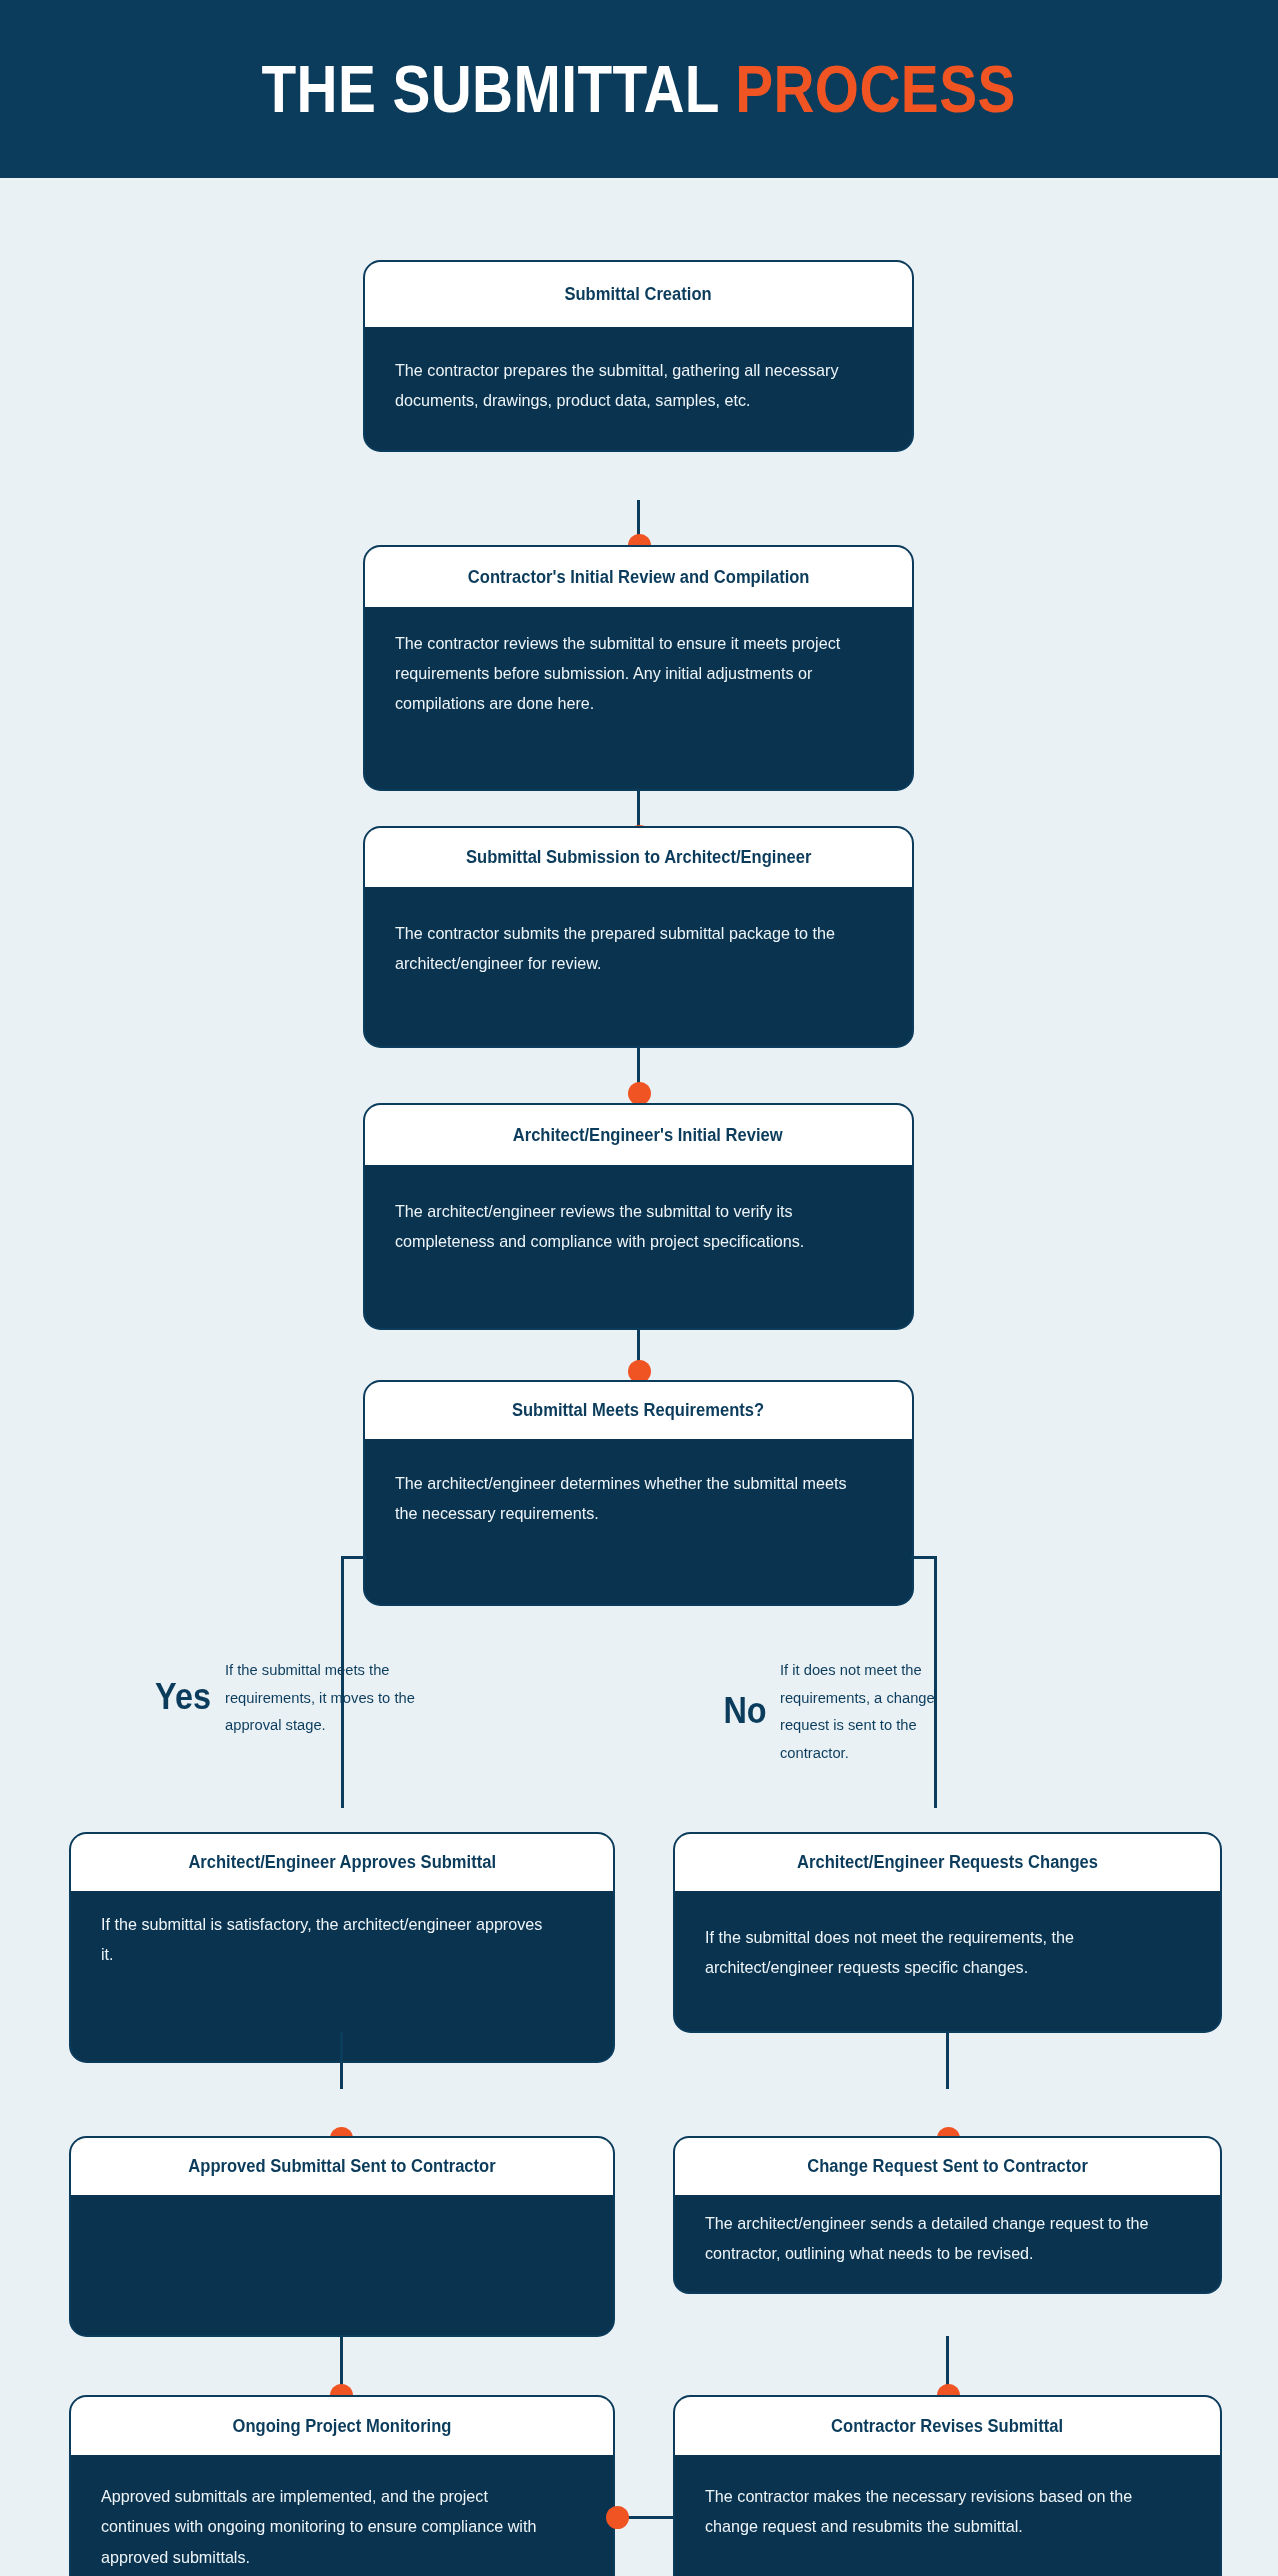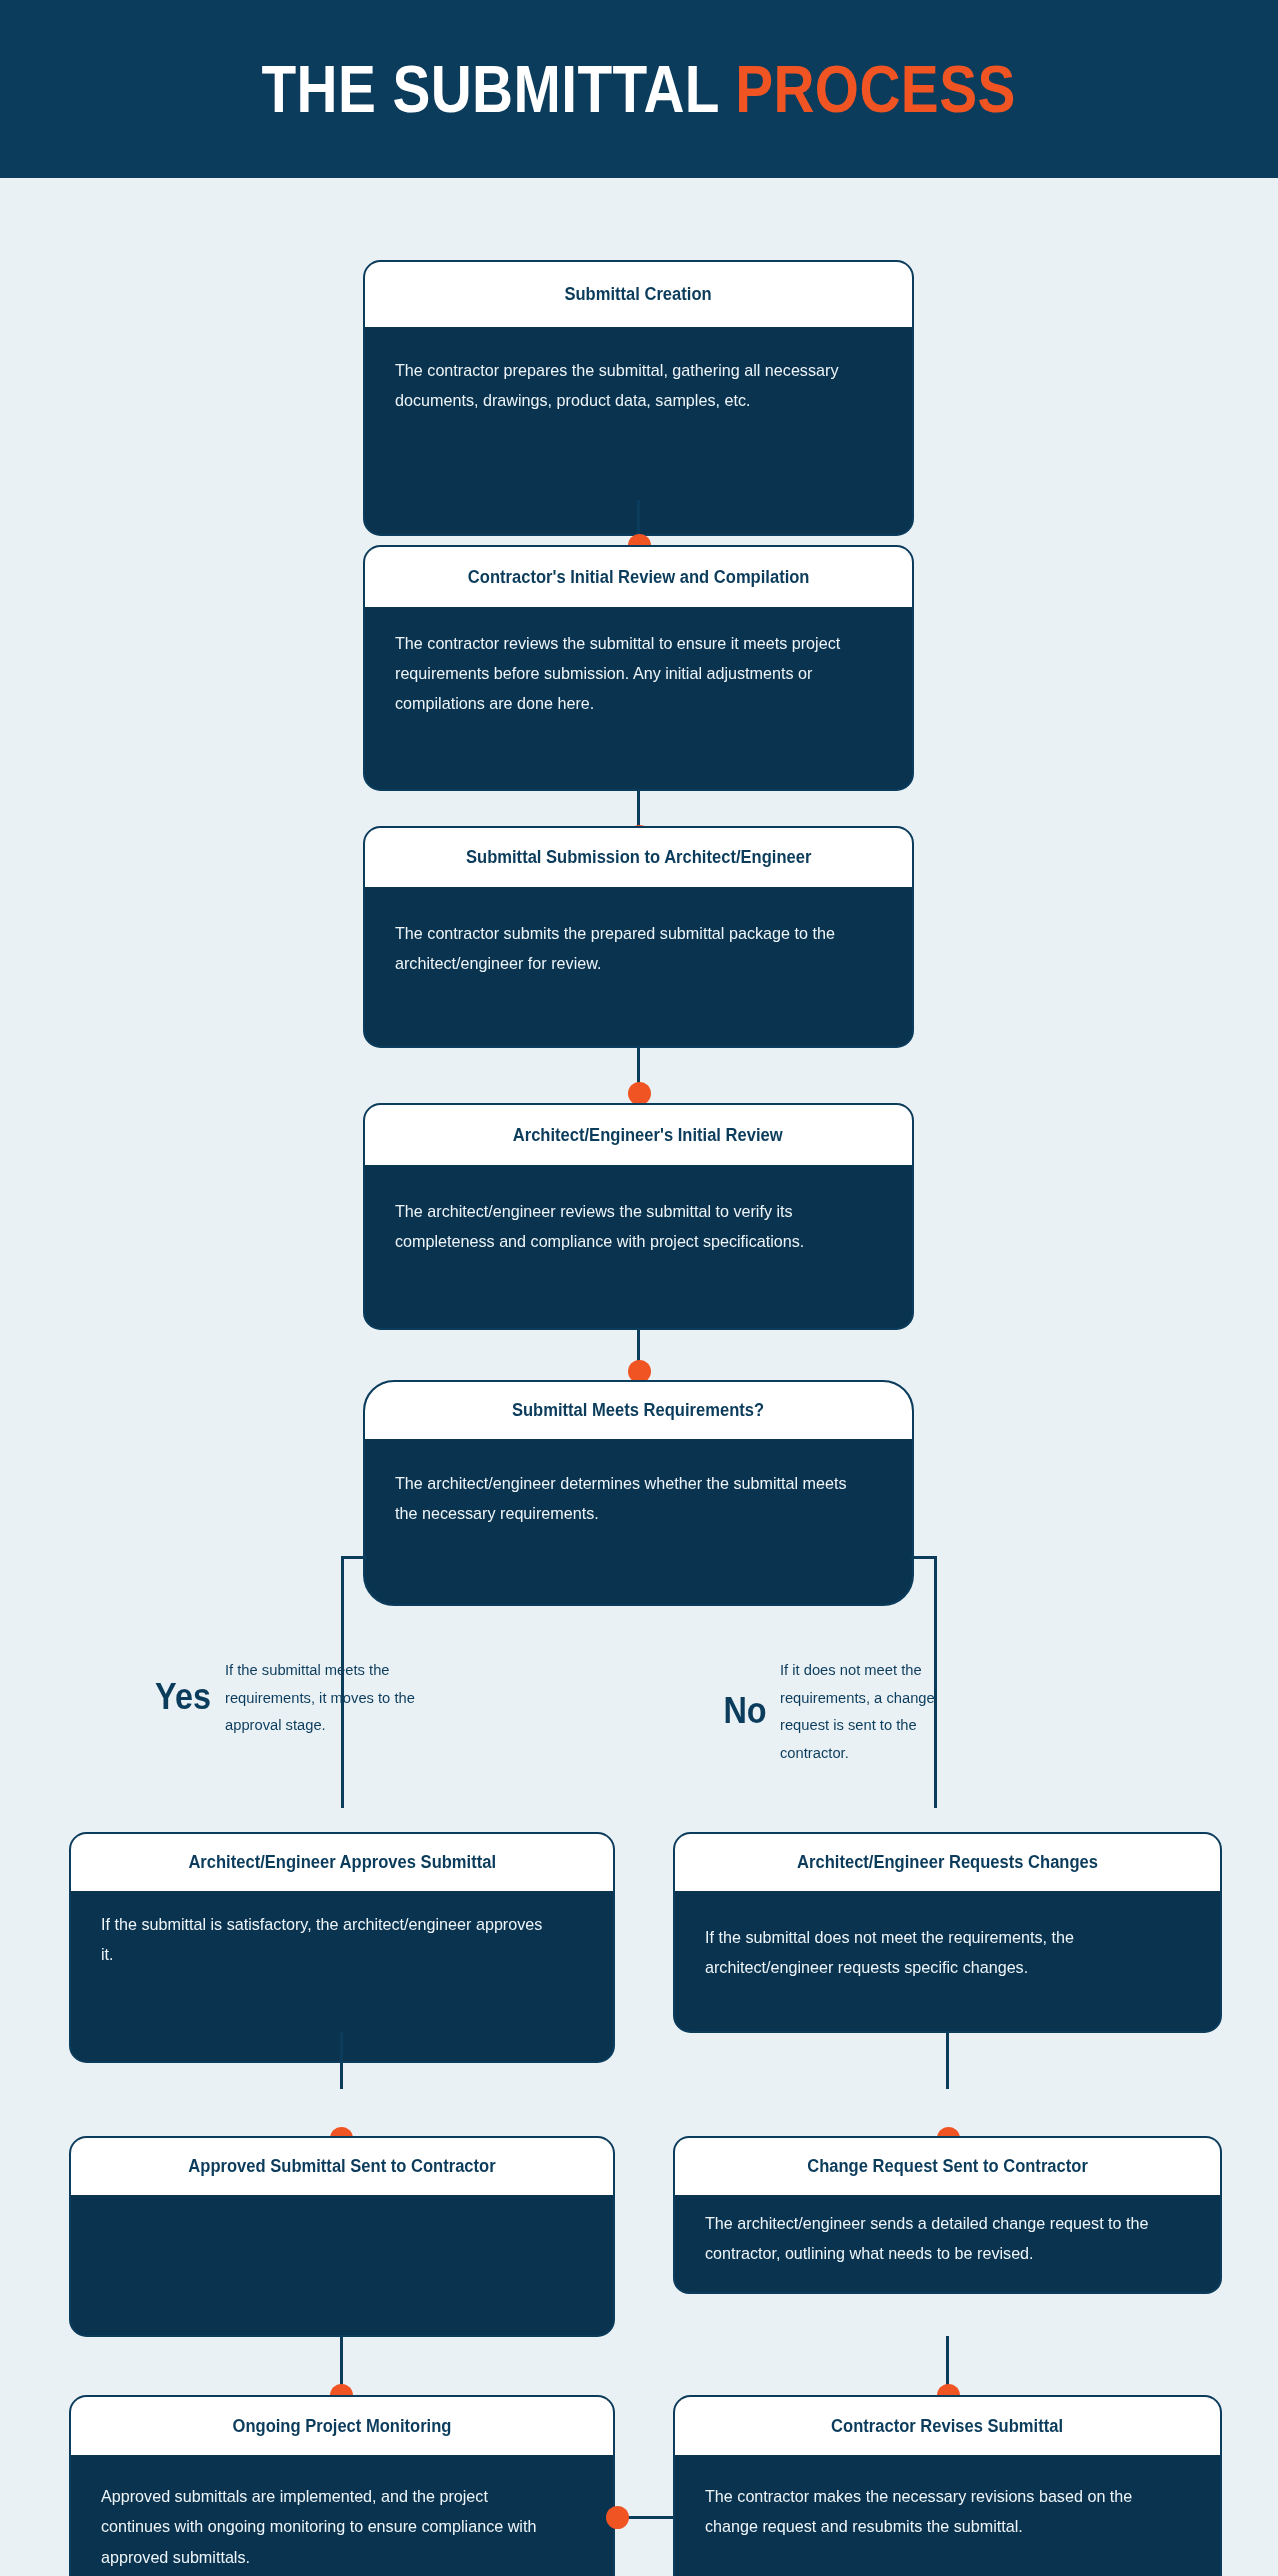--- a/index.html
+++ b/index.html
@@ -142,21 +142,21 @@
 <body>
 
 <div id="page">
 
   <div class="header-band">
     <div class="header-title">
       <span class="t-white">THE SUBMITTAL </span><span class="t-orange">PROCESS</span>
     </div>
   </div>
 
-  <div class="card" style="left:363px; top:260px; width:551px; height:276px;">
+  <div class="card" style="left:363px; top:260px; width:551px; height:192px;">
     <div class="card-header" style="height:65px;">
       <div class="card-title">Submittal Creation</div>
     </div>
     <div class="card-body">
       <div class="card-text">The contractor prepares the submittal, gathering all necessary documents, drawings, product data, samples, etc.</div>
     </div>
   </div>
 
   <div class="vline" style="left:637px; top:500px; height:46px;"></div>
   <div class="dot" style="left:628px; top:534px;"></div>
@@ -190,21 +190,21 @@
       <div class="card-title">Architect/Engineer's Initial Review</div>
     </div>
     <div class="card-body" style="padding-top:32px;">
       <div class="card-text">The architect/engineer reviews the submittal to verify its completeness and compliance with project specifications.</div>
     </div>
   </div>
 
   <div class="vline" style="left:637px; top:1329px; height:46px;"></div>
   <div class="dot" style="left:628px; top:1360px;"></div>
 
-  <div class="card" style="left:363px; top:1380px; width:551px; height:226px;border-radius:31px;">
+  <div class="card" style="left:363px; top:1380px; width:551px; height:226px;">
     <div class="card-header" style="height:57px;">
       <div class="card-title">Submittal Meets Requirements?</div>
     </div>
     <div class="card-body" style="padding-top:30px;">
       <div class="card-text">The architect/engineer determines whether the submittal meets the necessary requirements.</div>
     </div>
   </div>
 
   <div class="elbow-h" style="left:341px; top:1556px; width:26px;"></div>
   <div class="elbow-v" style="left:341px; top:1556px; height:252px;"></div>

